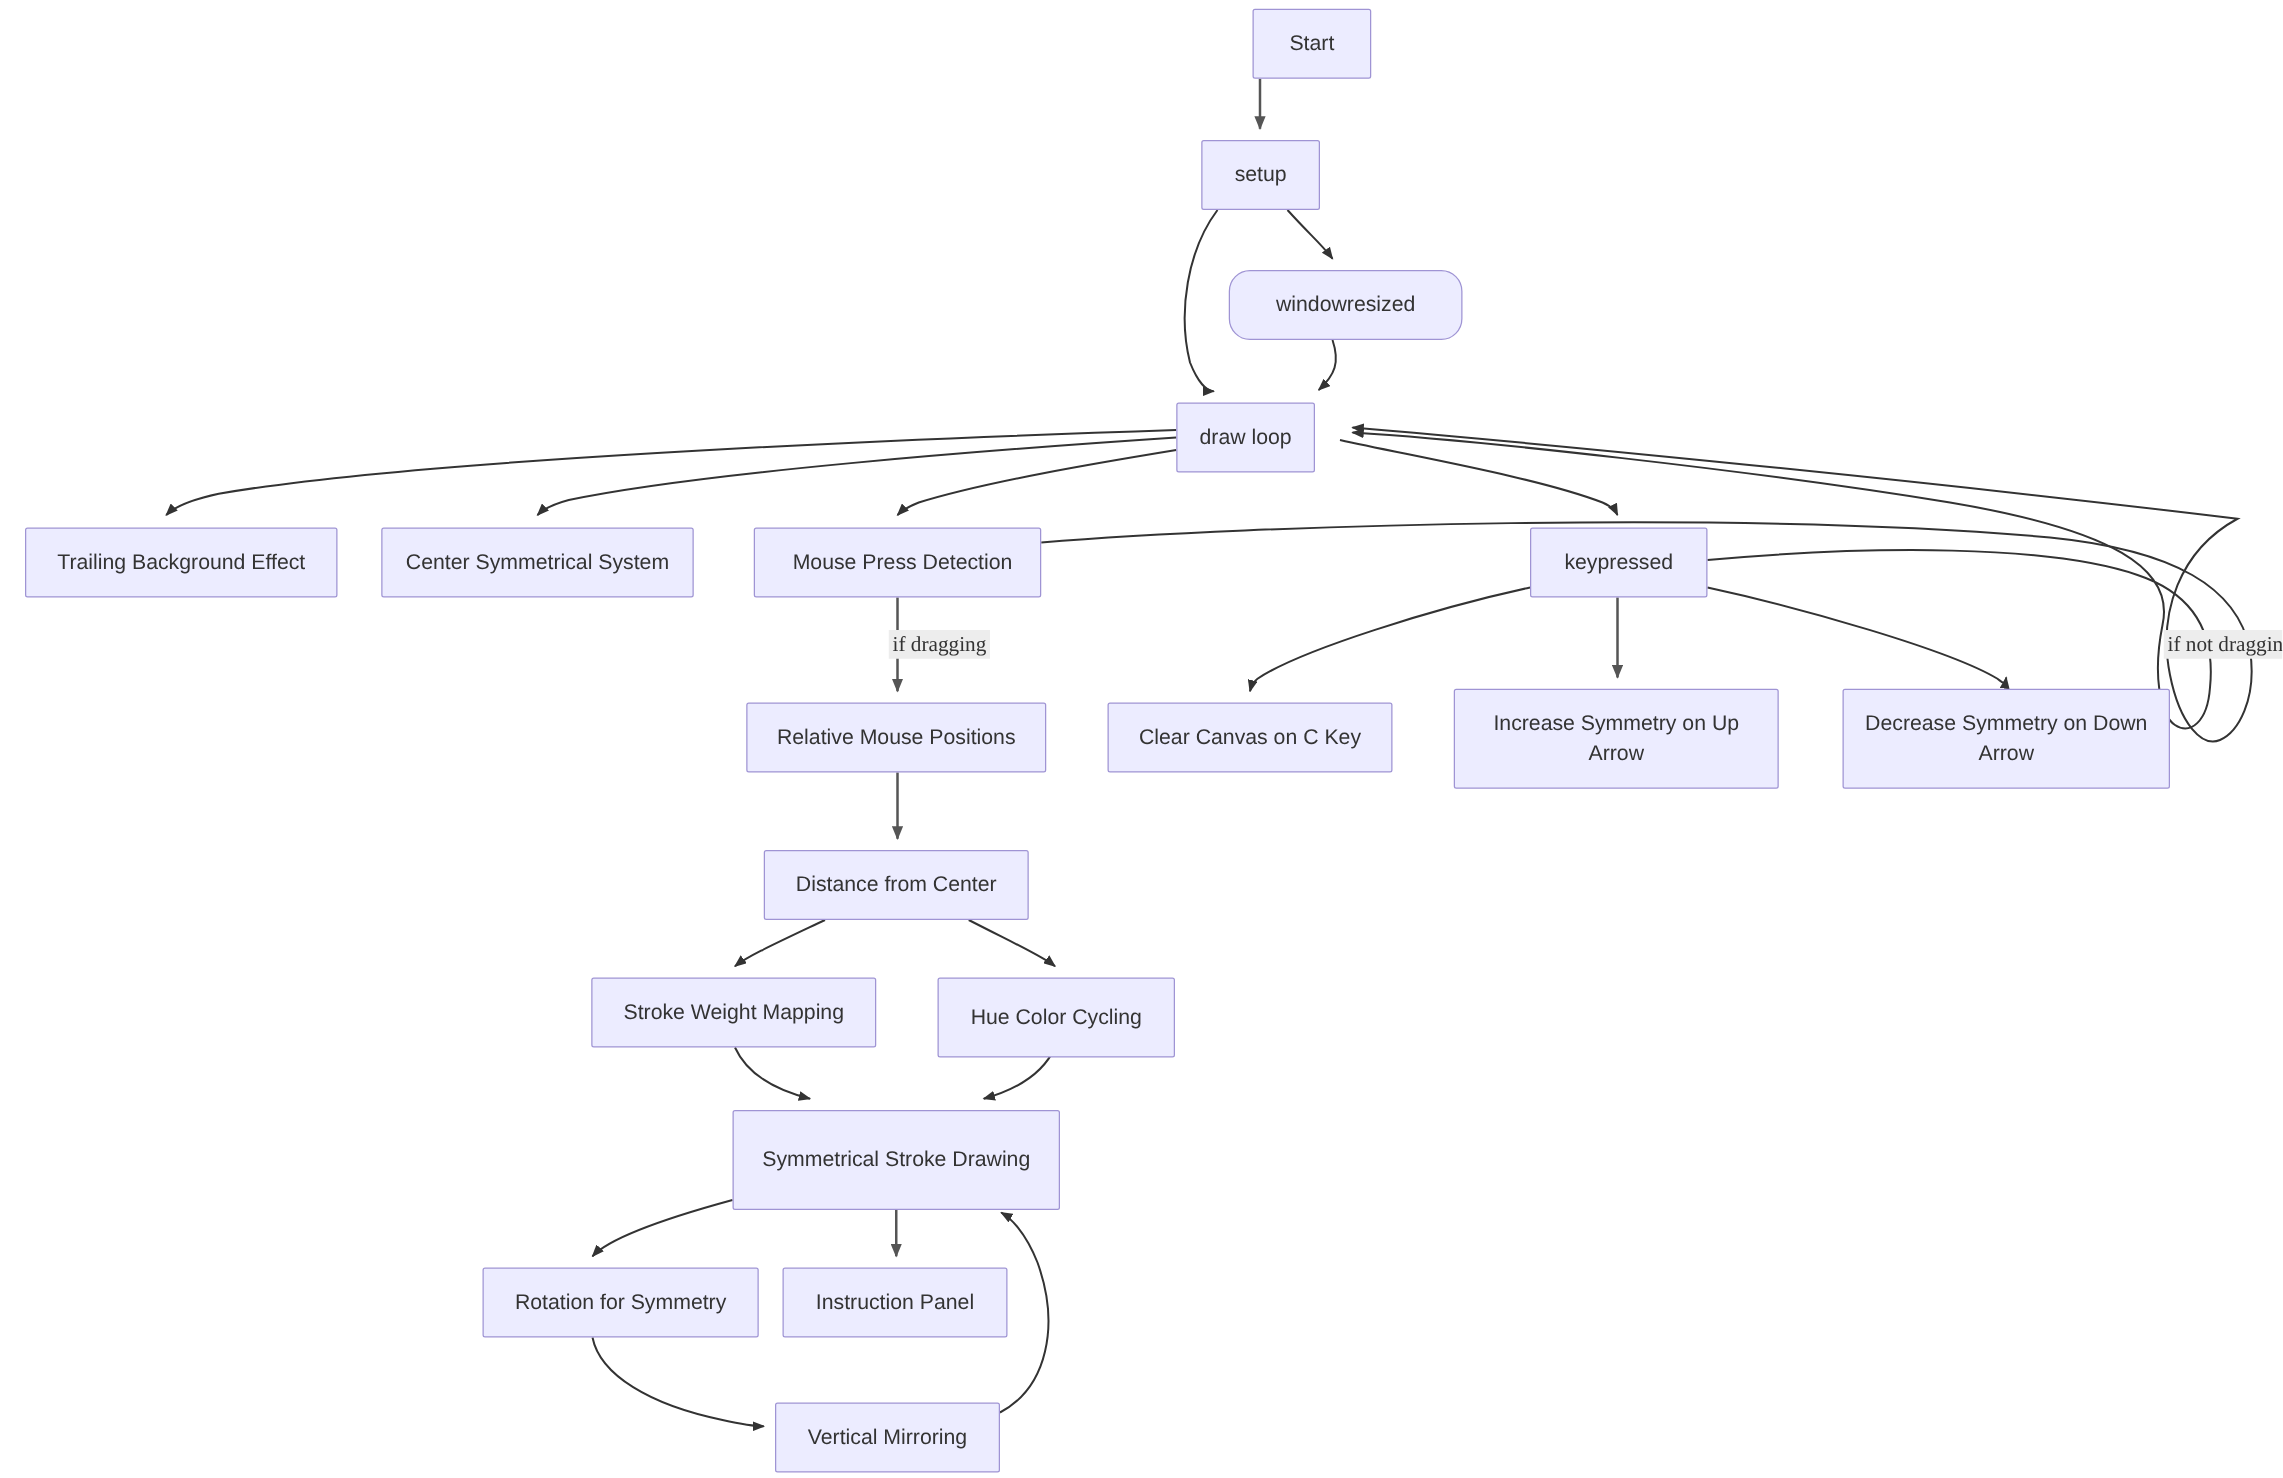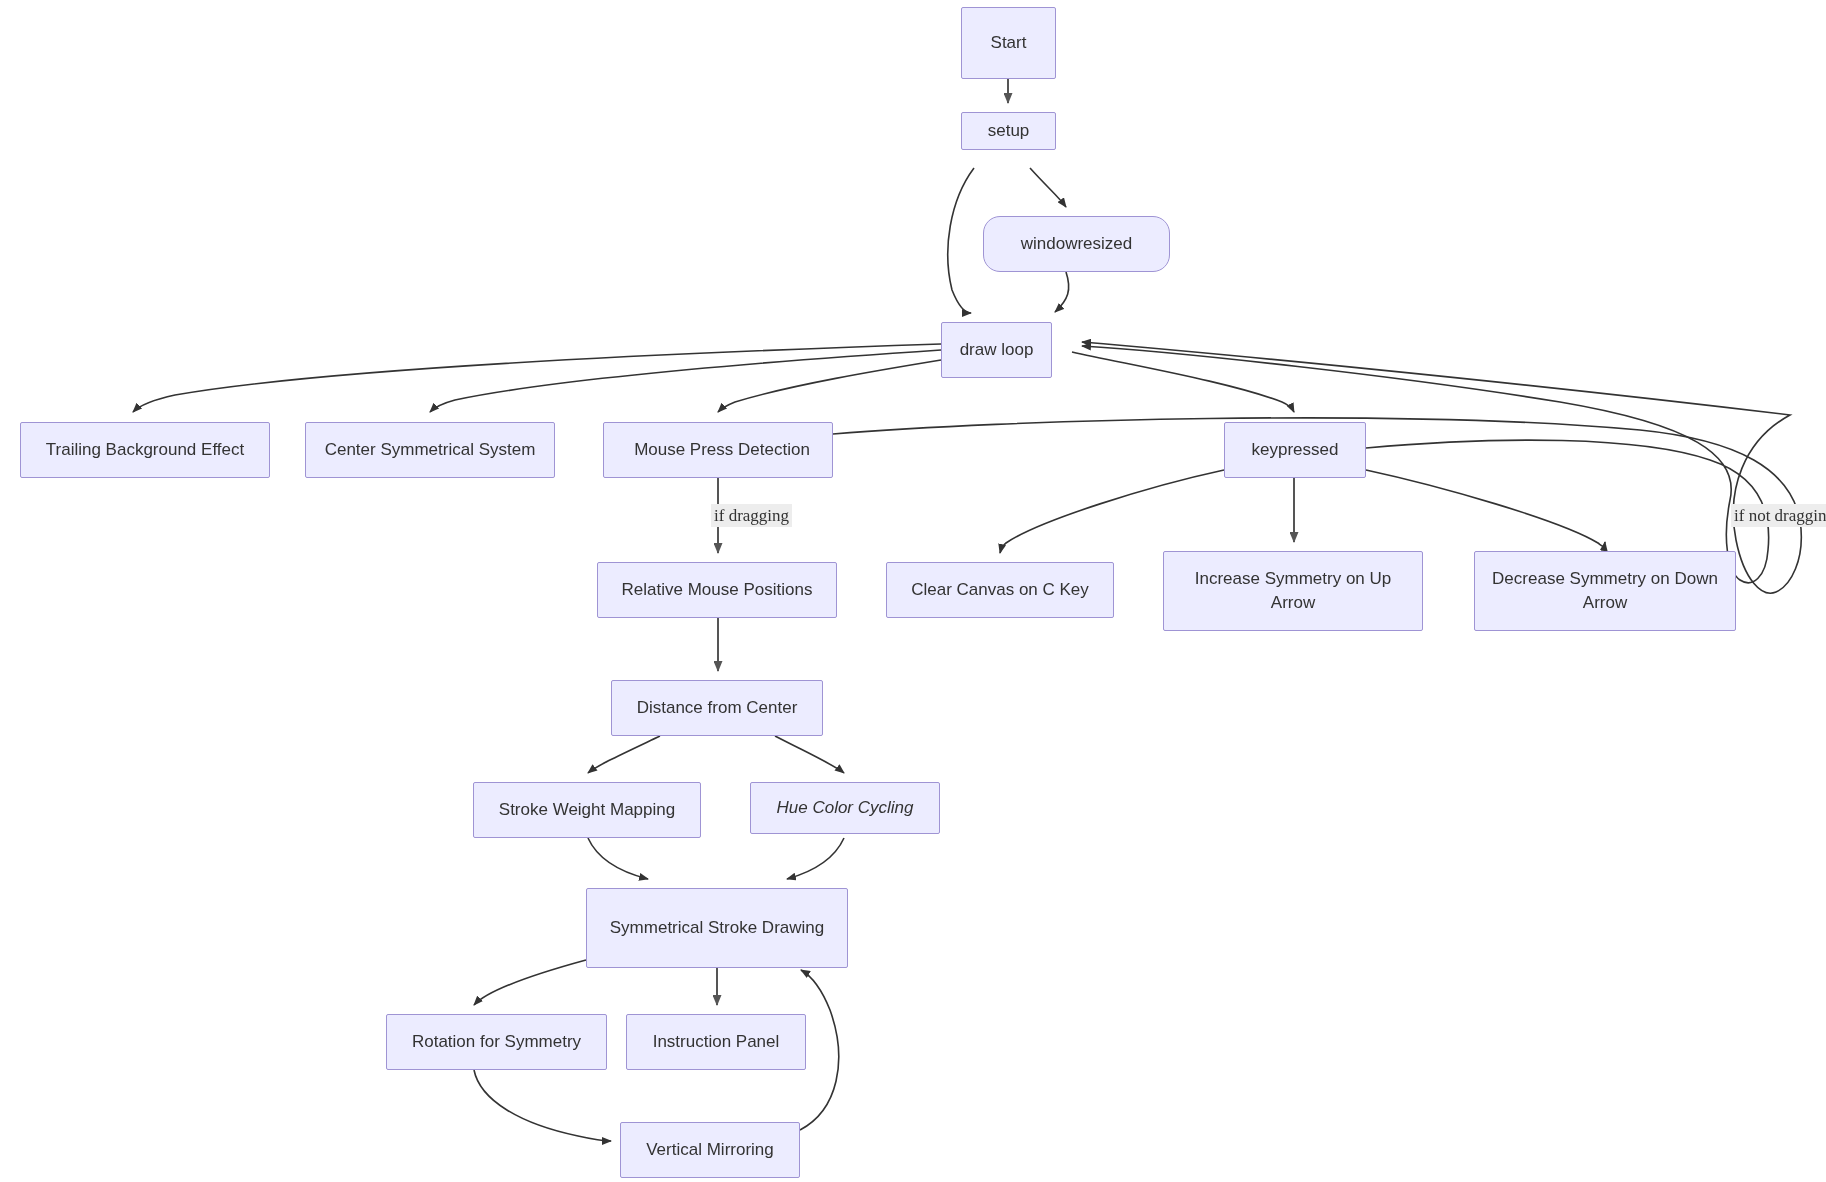--- a/index.html
+++ b/index.html
@@ -119,24 +119,24 @@
     <path class="edge-path" d="M474,1070 C480,1100 520,1124 578,1136 C596,1140 604,1141 611,1141" marker-end="url(#arrow)"></path>
 
     <path class="edge-path" d="M800,1130 C838,1110 848,1060 830,1010 C820,985 808,974 801,970" marker-end="url(#arrow)"></path>
 
     <path class="edge-path" d="M833,434 C1000,420 1400,408 1640,430 C1740,440 1790,470 1800,520 C1806,560 1790,586 1776,592 C1762,598 1744,580 1736,540 C1726,490 1744,440 1790,415 C1500,380 1200,352 1082,342" marker-end="url(#arrow)"></path>
 
     <path class="edge-path" d="M1366,448 C1500,436 1640,436 1710,460 C1758,476 1772,510 1768,550 C1766,578 1752,588 1740,580 C1728,572 1722,540 1730,500 C1740,455 1690,424 1560,402 C1400,376 1180,352 1082,346" marker-end="url(#arrow)"></path>
   </svg>
 
   <div id="node-container">
-      <div class="node" style="left: 961px; top: 7px; width: 95px; height: 72px;">
+      <div class="node" style="left: 1002px; top: 7px; width: 95px; height: 56px;">
         <span>Start</span>
       </div>
-      <div class="node" style="left: 961px; top: 112px; width: 95px; height: 38px;">
+      <div class="node" style="left: 961px; top: 112px; width: 95px; height: 56px;">
         <span>setup</span>
       </div>
       <div class="node" style="left: 983px; top: 216px; width: 187px; height: 56px; border-radius: 17px;">
         <span>windowresized</span>
       </div>
       <div class="node" style="left: 941px; top: 322px; width: 111px; height: 56px;">
         <span>draw loop</span>
       </div>
       <div class="node" style="left: 7px; top: 422px; width: 250px; height: 56px; margin-left: 13px;">
         <span>Trailing Background Effect</span>
@@ -161,21 +161,21 @@
       </div>
       <div class="node" style="left: 1474px; top: 551px; width: 262px; height: 80px;">
         <span>Decrease Symmetry on Down Arrow</span>
       </div>
       <div class="node" style="left: 611px; top: 680px; width: 212px; height: 56px;">
         <span>Distance from Center</span>
       </div>
       <div class="node" style="left: 473px; top: 782px; width: 228px; height: 56px;">
         <span>Stroke Weight Mapping</span>
       </div>
-      <div class="node" style="left: 750px; top: 782px; width: 190px; height: 52px; font-style: italic;">
+      <div class="node" style="left: 750px; top: 782px; width: 190px; height: 64px;">
         <span>Hue Color Cycling</span>
       </div>
       <div class="node" style="left: 586px; top: 888px; width: 262px; height: 80px;">
         <span>Symmetrical Stroke Drawing</span>
       </div>
       <div class="node" style="left: 357px; top: 1014px; width: 221px; height: 56px; margin-left: 29px;">
         <span>Rotation for Symmetry</span>
       </div>
       <div class="node" style="left: 626px; top: 1014px; width: 180px; height: 56px;">
         <span>Instruction Panel</span>

